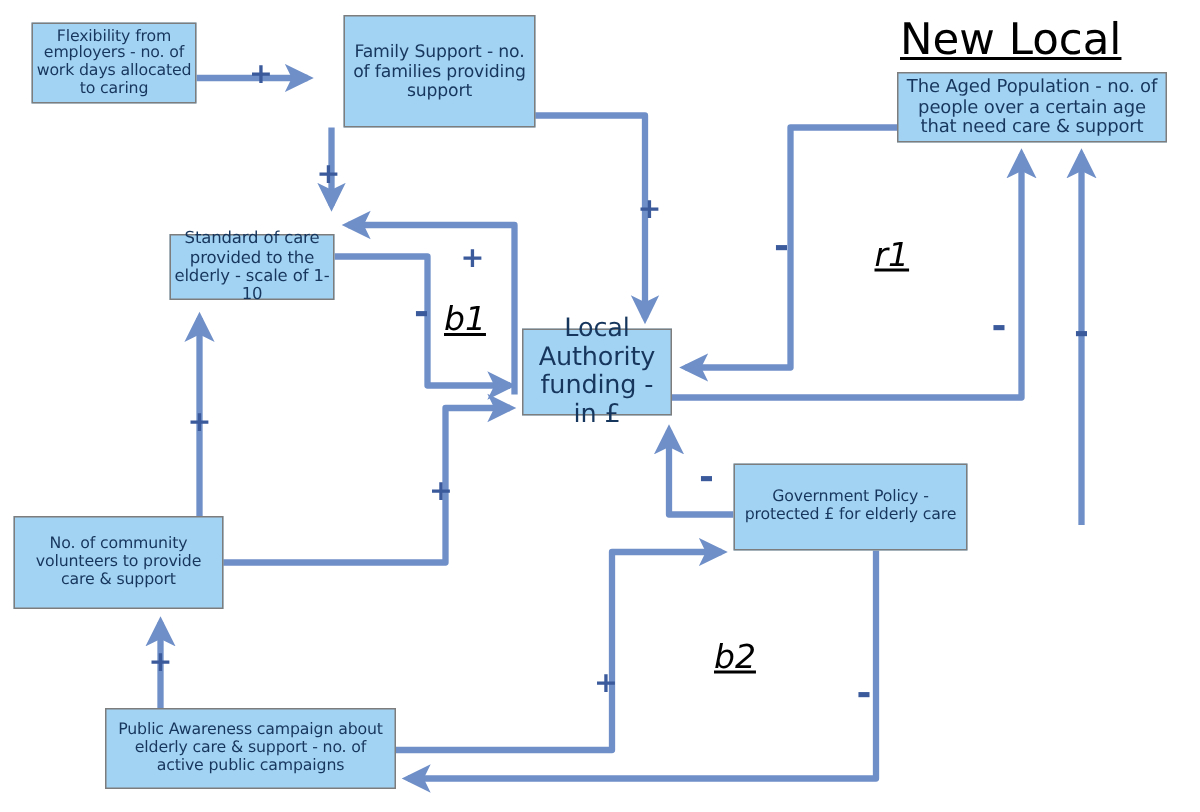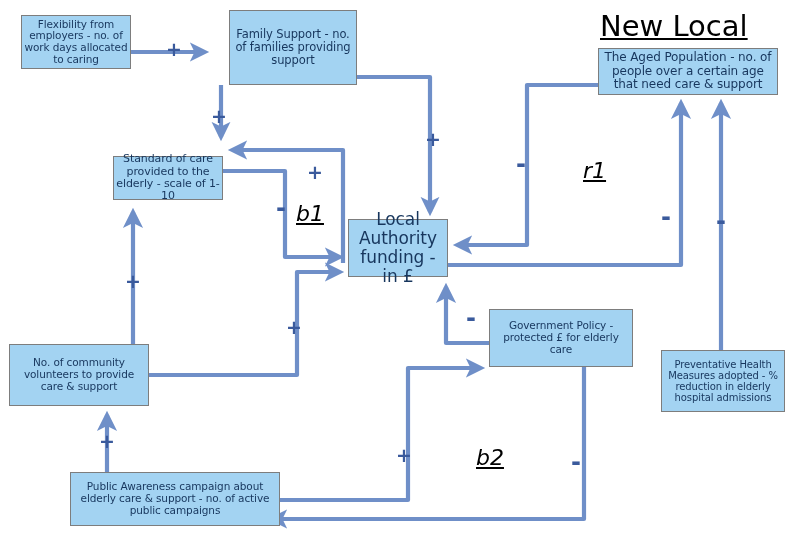--- a/index.html
+++ b/index.html
@@ -114,39 +114,36 @@
   </div>
 
   <div class="node" style="left:113px;top:143px;width:110px;height:44px;font-size:11px;margin-top:13px;">
     <span>Standard of care provided to the elderly - scale of 1-10</span>
   </div>
 
   <div class="node" style="left:348px;top:219px;width:100px;height:58px;font-size:17px;">
     <span>Local Authority funding - in £</span>
   </div>
 
-  <div class="node" style="left:489px;top:309px;width:144px;height:58px;font-size:10.5px;">
+  <div class="node" style="left:489px;top:309px;width:156px;height:58px;font-size:10.5px;">
     <span>Government Policy - protected £ for elderly care</span>
   </div>
 
-  <div class="node" style="left:661px;top:350px;width:124px;height:62px;font-size:10px;">
-    <span>Preventative Health Measures adopted - % reduction in elderly hospital admissions</span>
-  </div>
 
   <div class="node" style="left:9px;top:344px;width:140px;height:62px;font-size:10.5px;">
     <span>No. of community volunteers to provide care &amp; support</span>
   </div>
 
-  <div class="node" style="left:70px;top:472px;width:210px;height:54px;font-size:10.5px;">
+  <div class="node" style="left:70px;top:472px;width:194px;height:54px;font-size:10.5px;">
     <span>Public Awareness campaign about elderly care &amp; support - no. of active public campaigns</span>
   </div>
 
   <div class="looplabel" style="left:296px;top:203px;text-align:right;">b1</div>
   <div class="looplabel" style="left:583px;top:160px;">r1</div>
-  <div class="looplabel" style="left:476px;top:428px;margin-top:19px;">b2</div>
+  <div class="looplabel" style="left:476px;top:428px;">b2</div>
 
   <div class="sign plus" style="left:166px;top:40px;">+</div>
   <div class="sign plus" style="left:211px;top:107px;">+</div>
   <div class="sign plus" style="left:425px;top:130px;">+</div>
   <div class="sign plus" style="left:307px;top:163px;">+</div>
   <div class="sign minus" style="left:276px;top:196px;">-</div>
   <div class="sign minus" style="left:516px;top:152px;">-</div>
   <div class="sign minus" style="left:661px;top:205px;">-</div>
   <div class="sign minus" style="left:716px;top:209px;">-</div>
   <div class="sign plus" style="left:125px;top:272px;">+</div>

